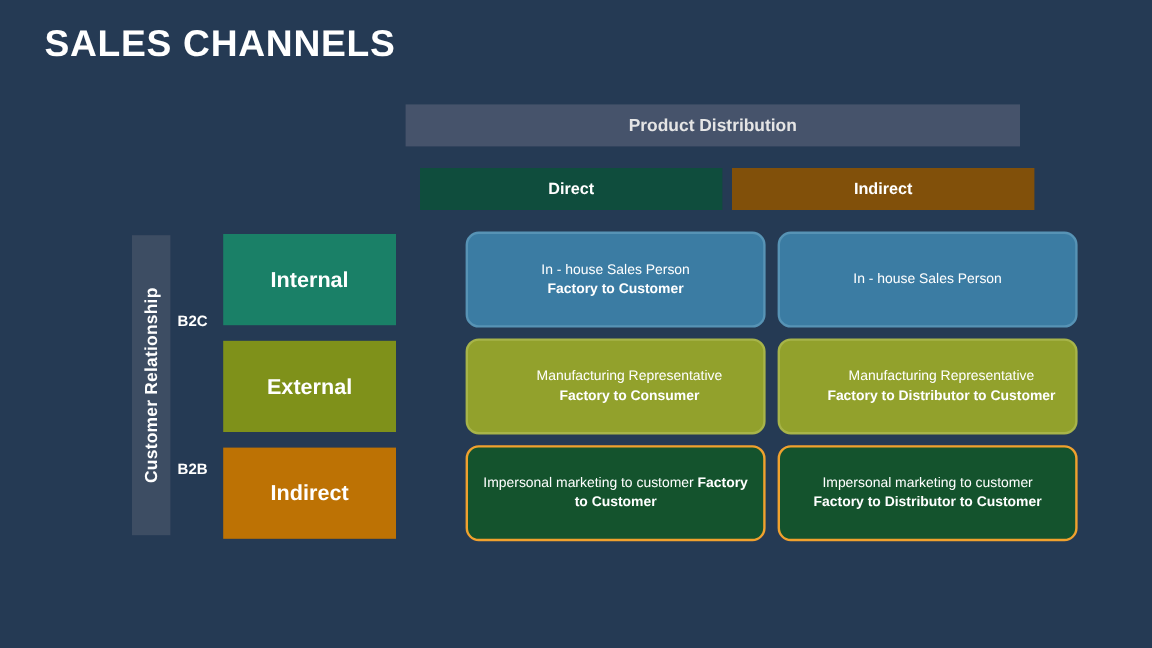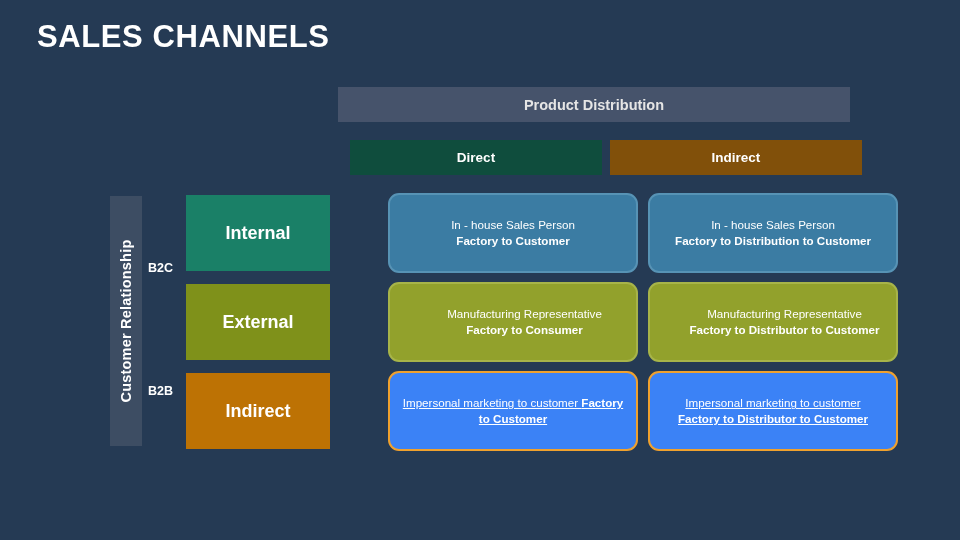--- a/index.html
+++ b/index.html
@@ -141,21 +141,21 @@
 
   .cell-col-direct   { left: 340px; }
   .cell-col-indirect { left: 600px; }
 
   .cell-row-1 { top: 193px; }
   .cell-row-2 { top: 282px; padding-left: 33px; }
   .cell-row-3 { top: 371px; }
 
   .cell-blue   { background: #3b7ca3; border: 2px solid #5793b5; }
   .cell-olive  { background: #92a12c; border: 2px solid #a7b449; }
-  .cell-orange { background: #3b82f6; border: 2px solid #f0a12e; text-decoration: underline; }
+  .cell-orange { background: #14532d; border: 2px solid #f0a12e; }
 </style>
 </head>
 <body>
 
 <div id="slide-title">SALES CHANNELS</div>
 
 <div id="product-distribution-header">
   <span>Product Distribution</span>
 </div>
 
@@ -183,21 +183,20 @@
   <span>Indirect</span>
 </div>
 
 <div class="matrix-cell cell-blue cell-col-direct cell-row-1">
   <span class="line-regular">In - house Sales Person</span>
   <span class="line-bold">Factory to Customer</span>
 </div>
 
 <div class="matrix-cell cell-blue cell-col-indirect cell-row-1">
   <span class="line-regular">In - house Sales Person</span>
-  <span class="line-bold">Factory to Distribution to Customer</span>
 </div>
 
 <div class="matrix-cell cell-olive cell-col-direct cell-row-2">
   <span class="line-regular">Manufacturing Representative</span>
   <span class="line-bold">Factory to Consumer</span>
 </div>
 
 <div class="matrix-cell cell-olive cell-col-indirect cell-row-2">
   <span class="line-regular">Manufacturing Representative</span>
   <span class="line-bold">Factory to Distributor to Customer</span>

